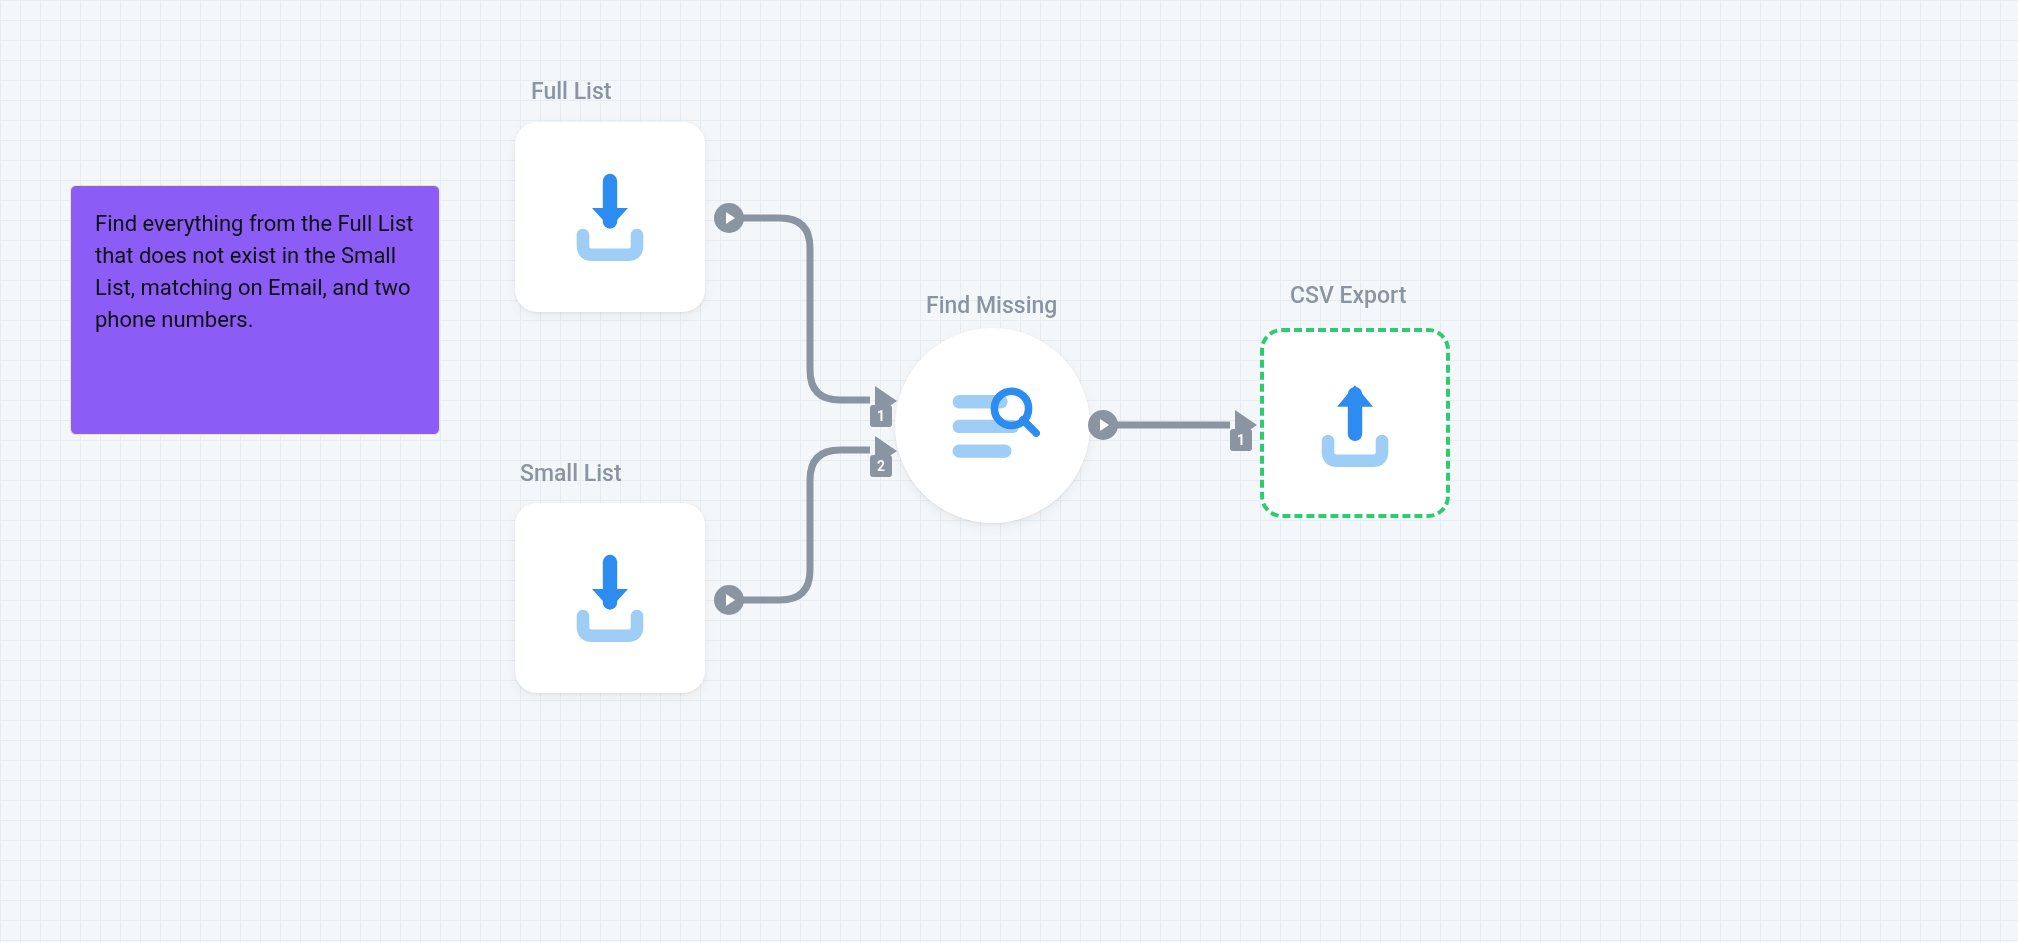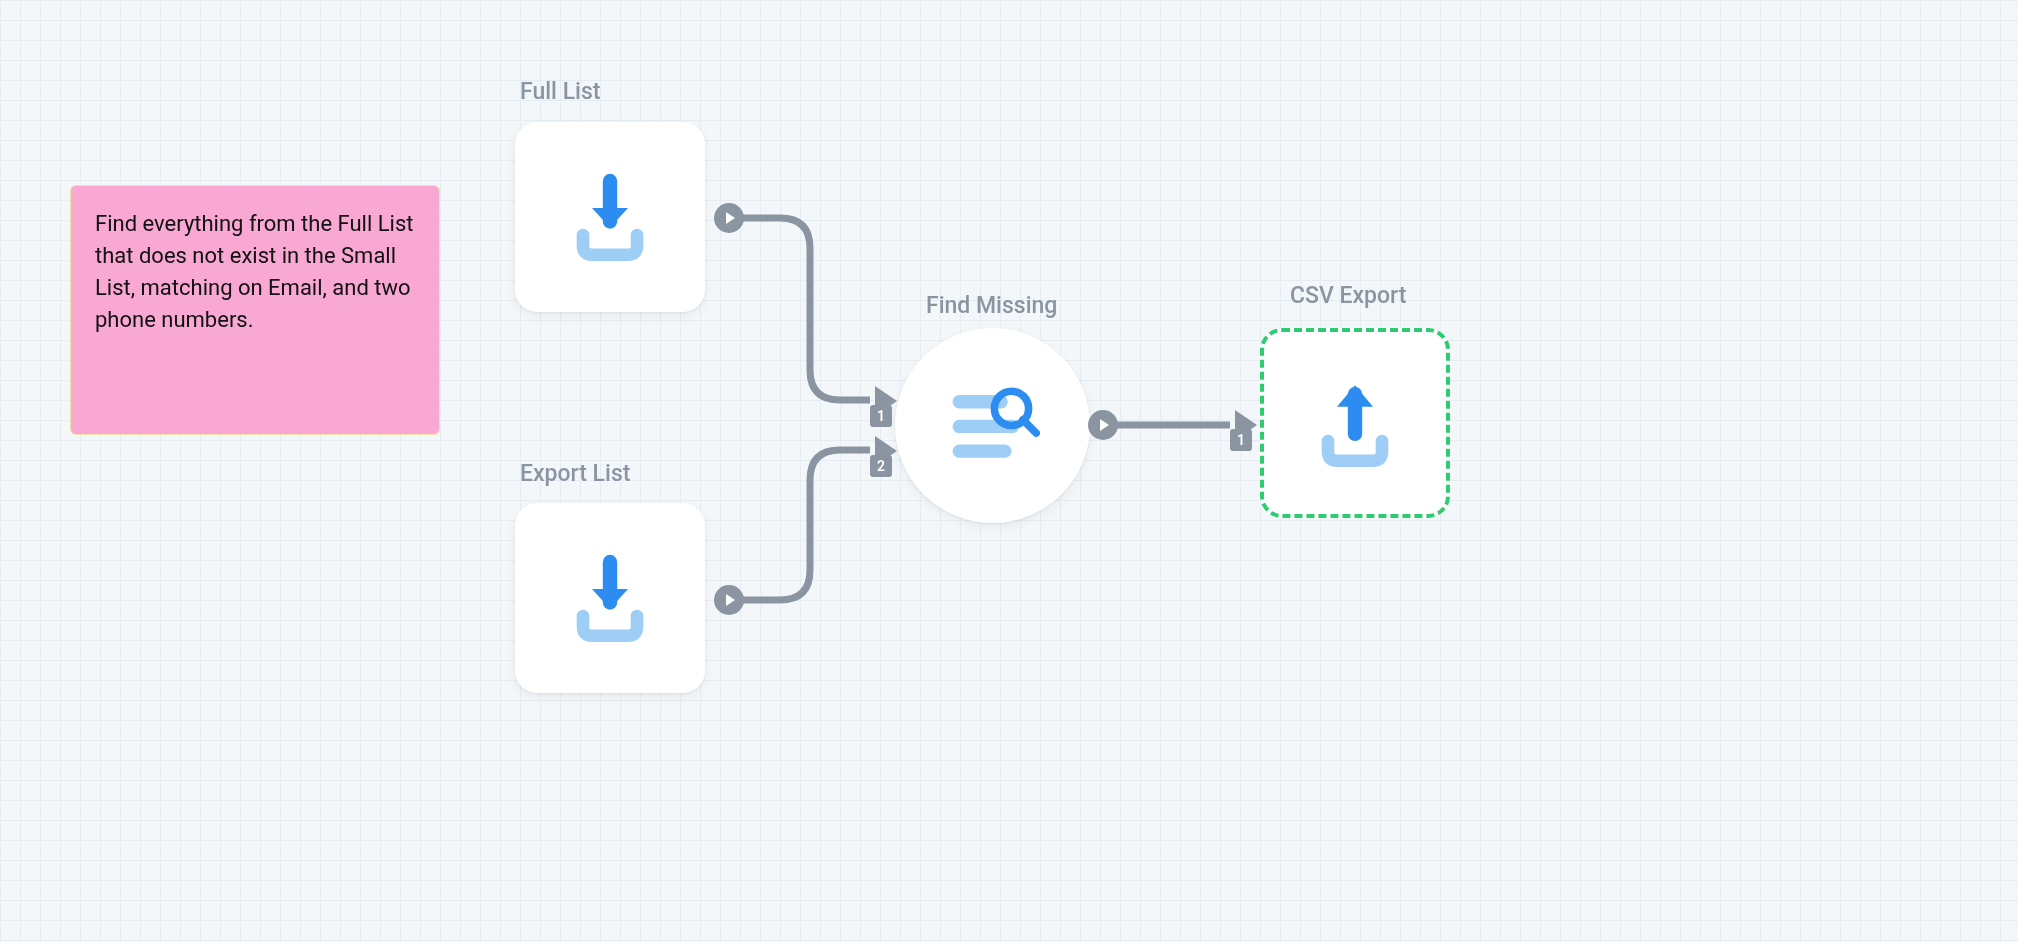--- a/index.html
+++ b/index.html
@@ -13,21 +13,21 @@
     background-size: 20px 20px;
     font-family: -apple-system, BlinkMacSystemFont, "Segoe UI", Roboto, Helvetica, Arial, sans-serif;
     position: relative;
     overflow: hidden;
   }
   .canvas { position: absolute; top:0; left:0; width:2018px; height:942px; }
   .note {
     position: absolute;
     width: 370px;
     height: 250px;
-    background: #f9a8d4;
+    background: #8b5cf6;
     border: 1px solid #f1e4a8;
     border-radius: 6px;
     padding: 22px 24px;
     font-size: 22px;
     line-height: 1.45;
     color: #111;
   }
   .node-label {
     position: absolute;
     font-size: 23px;
@@ -101,31 +101,31 @@
 
     <path d="M730,600 L780,600 Q810,600 810,570 L810,480 Q810,450 840,450 L870,450"></path>
 
     <path d="M1100,425 L1230,425"></path>
   </svg>
 
   <div class="note" style="left:70px; top:185px;">
     <span>Find everything from the Full List that does not exist in the Small List, matching on Email, and two phone numbers.</span>
   </div>
 
-  <div class="node-label" style="left:520px; top:78px;">Full List</div>
+  <div class="node-label" style="left:531px; top:78px;">Full List</div>
   <div class="node-square" style="left:515px; top:122px;">
     <svg width="90" height="90" viewBox="0 0 100 100">
       <path d="M20 70 L20 82 Q20 92 30 92 L70 92 Q80 92 80 82 L80 70" stroke="#9ecdf6" stroke-width="14" fill="none" stroke-linecap="round"></path>
       <path d="M50 10 L50 55" stroke="#2d8cf0" stroke-width="16" stroke-linecap="round"></path>
       <path d="M30 40 L50 62 L70 40" fill="#2d8cf0"></path>
     </svg>
   </div>
   <div class="port-out" style="left:714px; top:203px;"></div>
 
-  <div class="node-label" style="left:520px; top:460px;">Export List</div>
+  <div class="node-label" style="left:520px; top:460px;">Small List</div>
   <div class="node-square" style="left:515px; top:503px;">
     <svg width="90" height="90" viewBox="0 0 100 100">
       <path d="M20 70 L20 82 Q20 92 30 92 L70 92 Q80 92 80 82 L80 70" stroke="#9ecdf6" stroke-width="14" fill="none" stroke-linecap="round"></path>
       <path d="M50 10 L50 55" stroke="#2d8cf0" stroke-width="16" stroke-linecap="round"></path>
       <path d="M30 40 L50 62 L70 40" fill="#2d8cf0"></path>
     </svg>
   </div>
   <div class="port-out" style="left:714px; top:585px;"></div>
 
   <div class="node-label" style="left:926px; top:292px;">Find Missing</div>

